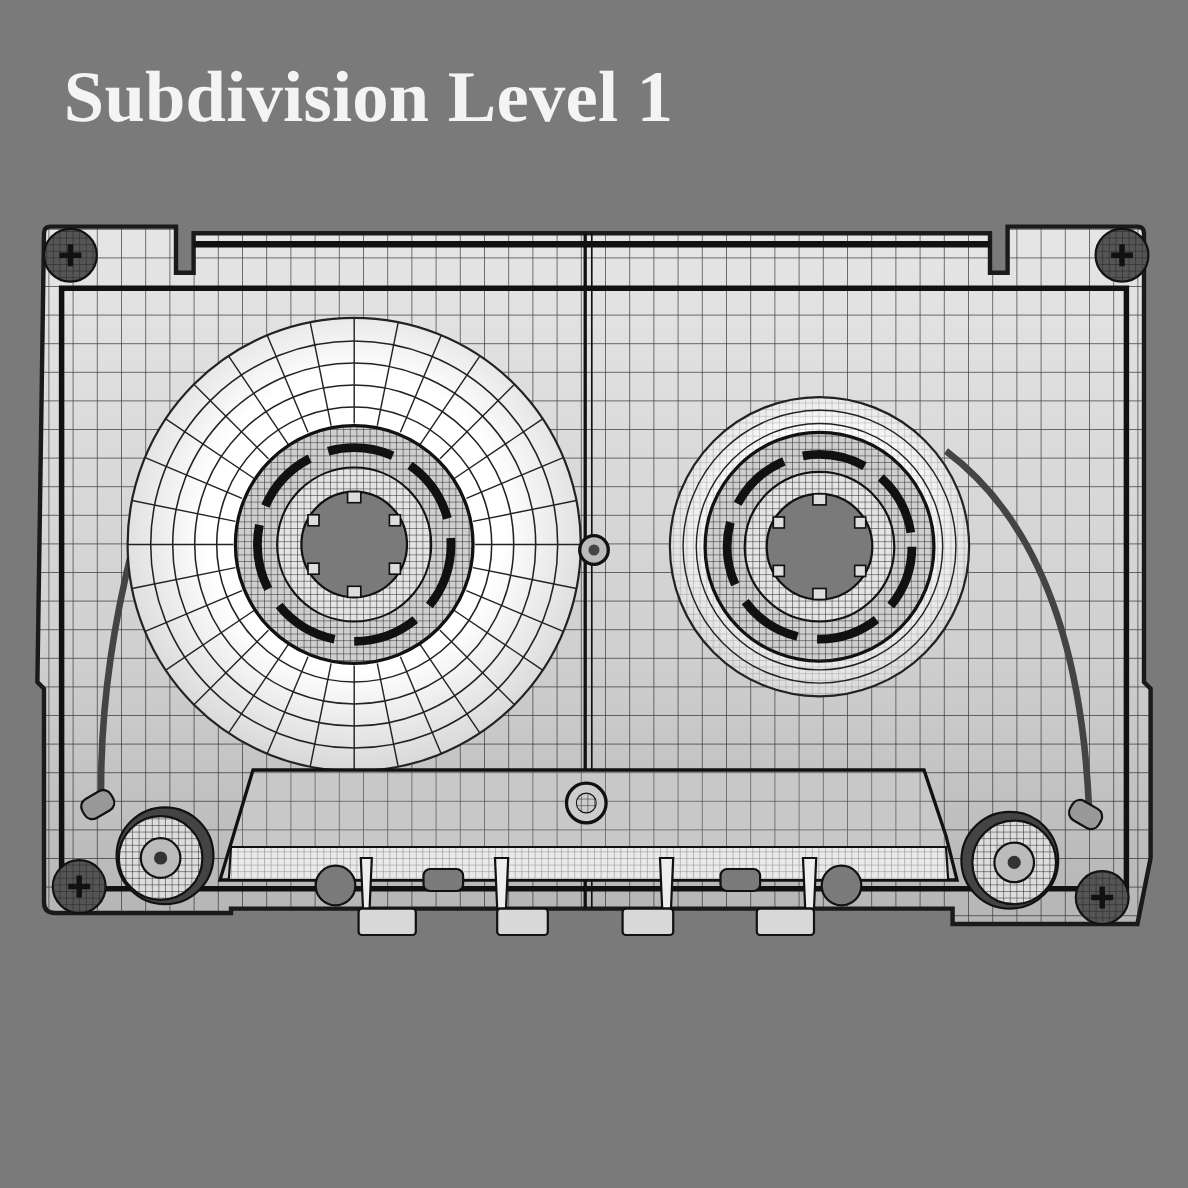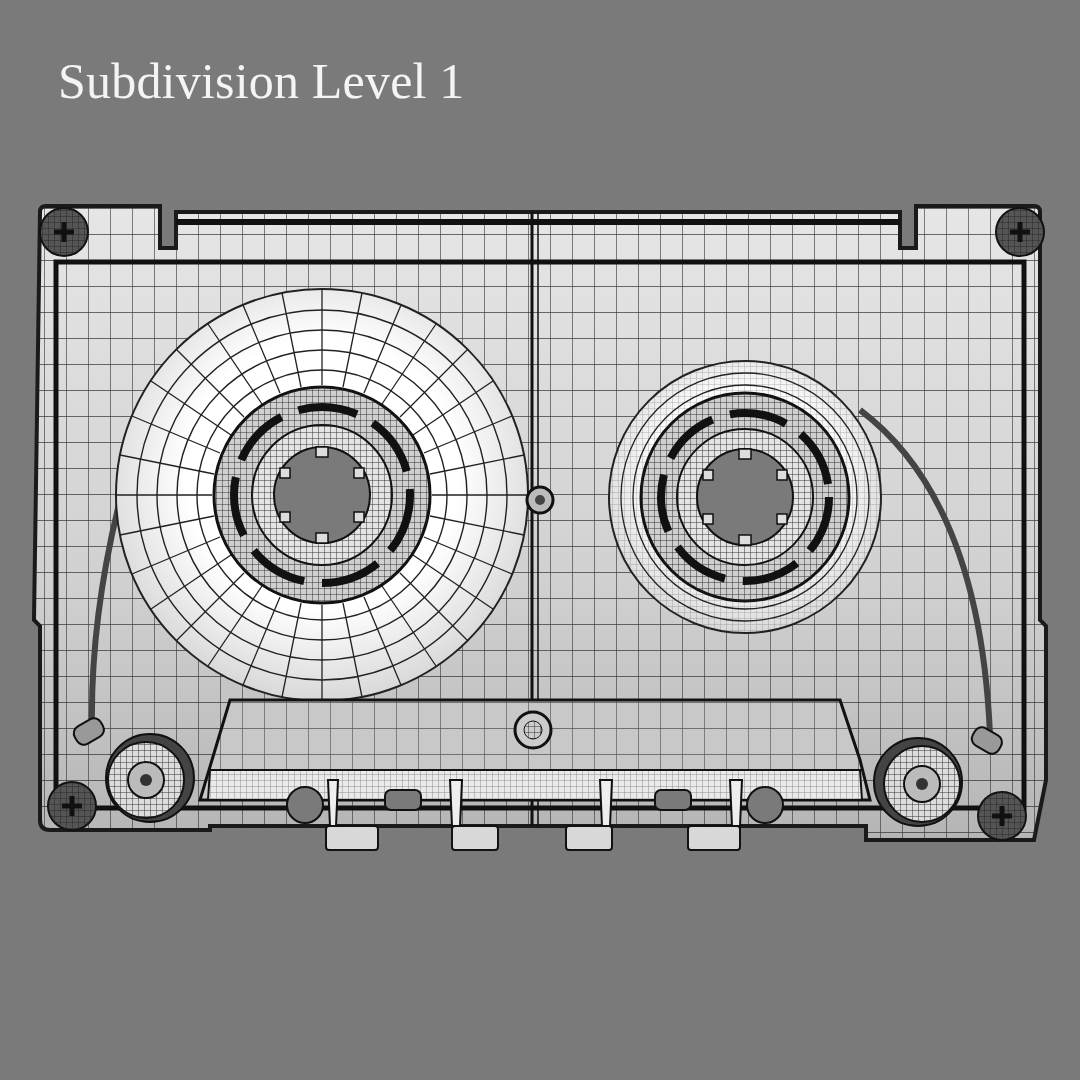--- a/index.html
+++ b/index.html
@@ -6,24 +6,25 @@
   body {
     width: 1080px; height: 1080px;
     background: #7a7a7a;
     position: relative;
     overflow: hidden;
     font-family: "Liberation Serif", "DejaVu Serif", serif;
   }
   .caption {
     position: absolute;
     left: 58px; top: 56px;
-    font-size: 50px;
+    font-size: 66px;
     color: #f4f4f4;
     letter-spacing: 0.2px;
     line-height: 1;
+    font-weight: bold;
   }
   .render {
     position: absolute; left: 0; top: 0;
     width: 1080px; height: 1080px;
   }
 </style>
 </head>
 <body>
 
 <div class="caption">Subdivision Level 1</div>

